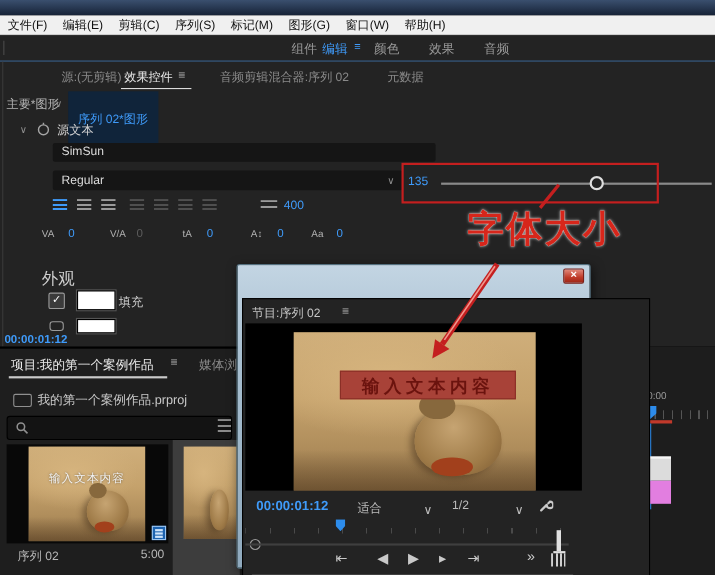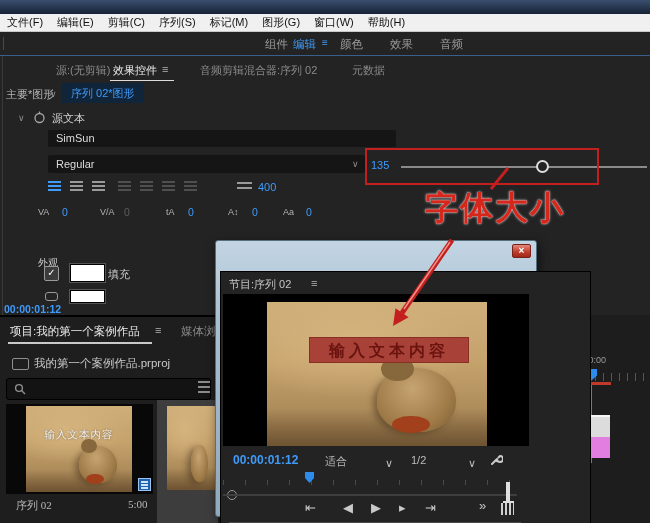--- a/index.html
+++ b/index.html
@@ -19,40 +19,40 @@
 
   
   .fxpanel{left:0;top:55px;width:650px;height:260px;background:#232323;border-top:1px solid #39608c;}
   .vline1{left:2px;top:0;width:1px;height:260px;background:#3a3a3a;}
   .tab-dim{position:absolute;top:7px;font-size:11px;color:#8a8a8a;}
   .tab-on{position:absolute;top:7px;font-size:11px;color:#eaeaea;}
   .tab-underline{position:absolute;left:110px;top:24px;width:64px;height:1px;background:#dcdcdc;}
   .hamb{color:#b5b5b5;font-size:11px;}
   .clip-master{left:6px;top:31px;font-size:11px;color:#b5b5b5;}
   .chev{color:#8f8f8f;font-size:9px;}
-  .clip-tab{left:62px;top:27px;height:20px;line-height:20px;padding:0 9px;background:#10243a;color:#3f9bfa;font-size:11px;}
+  .clip-tab{left:62px;top:27px;height:20px;line-height:20px;padding:16px 9px;background:#10243a;color:#3f9bfa;font-size:11px;}
   .srcrow-chev{left:18px;top:57px;}
   .srcrow-label{left:52px;top:55px;font-size:11px;color:#d2d2d2;}
   .field{background:#151515;border-radius:2px;font-size:11px;color:#dcdcdc;line-height:17px;padding-left:8px;box-sizing:border-box;}
   .font-field{left:48px;top:74px;width:348px;height:17px;}
   .style-field{left:48px;top:99px;width:318px;height:18px;line-height:18px;}
   .style-chev{left:352px;top:103px;}
   .blue-val{color:#3f9bfa;font-size:11px;}
   .size-val{left:371px;top:103px;}
   .slider-track{left:401px;top:110px;width:246px;height:2px;background:#8a8a8a;}
   .slider-handle{left:536px;top:104px;width:9px;height:9px;border:2px solid #dedede;border-radius:50%;background:#232323;}
   
   .al{width:13px;height:11px;background:repeating-linear-gradient(to bottom,#9a9a9a 0 2px,transparent 2px 4px);}
   .al.on{background:repeating-linear-gradient(to bottom,#3f9bfa 0 2px,transparent 2px 4px);}
   .al.dim{background:repeating-linear-gradient(to bottom,#4f4f4f 0 2px,transparent 2px 4px);}
   .wgt{width:15px;height:9px;background:repeating-linear-gradient(to bottom,#9a9a9a 0 2px,transparent 2px 5px);}
   .micon{position:absolute;font-size:9px;color:#b2b2b2;letter-spacing:0;}
   .mval{position:absolute;font-size:10.5px;color:#3f9bfa;}
   .mval.dim{color:#5d5d5d;}
-  .appear{left:38px;top:200px;font-size:10px;color:#cfcfcf;}
+  .appear{left:38px;top:188px;font-size:15px;color:#cfcfcf;}
   .chkbox{left:44px;top:210px;width:13px;height:13px;background:#3b3b3b;border:1px solid #9a9a9a;border-radius:2px;
     color:#fff;font-size:10px;line-height:12px;text-align:center;}
   .swatch{background:#fff;box-shadow:0 0 0 1px #000,0 0 0 2px #555;}
   .fill-sw{left:71px;top:209px;width:33px;height:16px;}
   .fill-lab{left:108px;top:211px;font-size:11px;color:#cfcfcf;}
   .stroke-ic{left:45px;top:236px;width:11px;height:7px;border:1.5px solid #9a9a9a;border-radius:3px;}
   .stroke-sw{left:71px;top:235px;width:33px;height:11px;}
   .fx-tc{left:4px;top:247px;font-size:10.5px;font-weight:bold;color:#3f9bfa;}
 
   
@@ -72,21 +72,21 @@
   .sq-body{position:absolute;left:50%;top:46%;width:36%;height:44%;border-radius:50% 50% 46% 46%;
     background:radial-gradient(ellipse at 45% 32%,#c6a472 0%,#9f7b48 62%,#7b5a32 100%);
     box-shadow:-4px 2px 6px rgba(60,40,20,.45);}
   .sq-head{position:absolute;left:52%;top:38%;width:15%;height:17%;background:#87683d;border-radius:50%;}
   .sq-patch{position:absolute;left:57%;top:79%;width:17%;height:12%;background:#a2401c;border-radius:50%;}
   .thumb-overlay{position:absolute;left:0;right:0;top:26%;text-align:center;color:#f3f3f3;
     font-family:"DejaVu Serif",serif;font-size:10.5px;letter-spacing:1px;text-shadow:0 0 2px rgba(0,0,0,.5);}
   .seq-badge{position:absolute;right:2px;bottom:3px;width:13px;height:13px;background:#1d63b0;border:1px solid #9cc4ef;
     box-sizing:border-box;}
   .seq-badge i{position:absolute;left:2px;right:2px;height:2px;background:#cfe4fb;}
-  .clip-lab{position:absolute;font-size:11px;color:#b8b8b8;font-family:Liberation Serif, serif;}
+  .clip-lab{position:absolute;font-size:11px;color:#b8b8b8;}
 
   
   .tlpanel{left:537px;top:315px;width:113px;height:208px;background:#1d1d1d;border-left:2px solid #000;box-sizing:border-box;}
   .tl-ruler-lab{left:42px;top:40px;font-size:9px;color:#9a9a9a;}
   .tl-ticks{left:56px;top:58px;width:56px;height:8px;background:repeating-linear-gradient(90deg,#555 0 1px,transparent 1px 8px);}
   .tl-ph{left:46px;top:54px;width:12px;height:12px;background:#2d8ceb;
     clip-path:polygon(0 0,100% 0,100% 55%,50% 100%,0 55%);}
   .tl-workbar{left:43px;top:67px;width:29px;height:3px;background:#c0392b;}
   .tl-vline{left:51px;top:70px;width:2px;height:78px;background:#2d8ceb;}
   .tl-clip-gray{left:45px;top:100px;width:26px;height:22px;background:#dcdcdc;border-top:2px solid #f6f6f6;box-sizing:border-box;}

